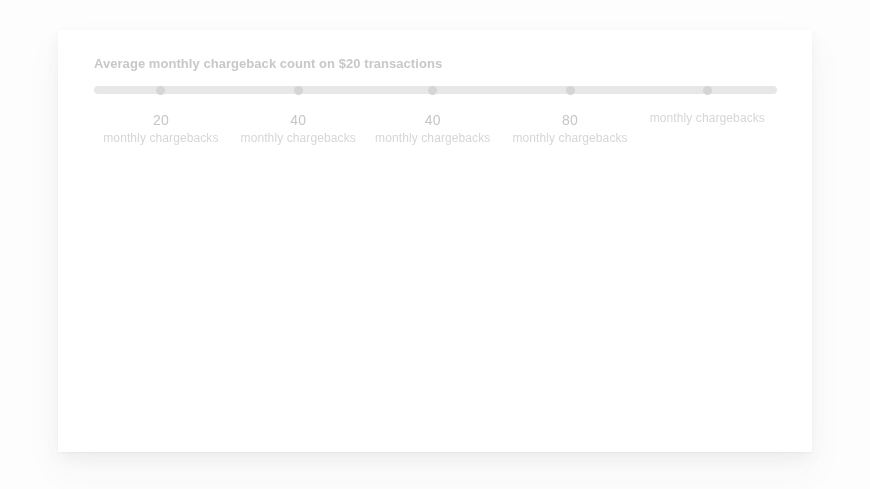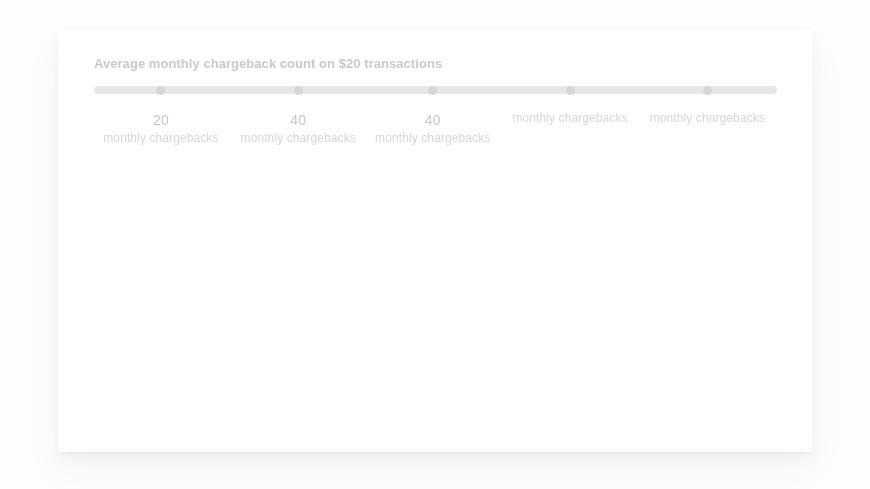--- a/index.html
+++ b/index.html
@@ -146,20 +146,21 @@
         </div>
         <div class="tick" style="left: 29.9%;">
           <div class="tick-value">40</div>
           <div class="tick-caption">monthly chargebacks</div>
         </div>
         <div class="tick" style="left: 49.6%;">
           <div class="tick-value">40</div>
           <div class="tick-caption">monthly chargebacks</div>
         </div>
         <div class="tick" style="left: 69.7%;">
+          <div class="tick-value">80</div>
           <div class="tick-caption">monthly chargebacks</div>
         </div>
         <div class="tick" style="left: 89.8%;">
           <div class="tick-caption">monthly chargebacks</div>
         </div>
       </div>
 
     <div id="card-body" style="background: rgb(255, 255, 255);"></div>
 
   </div>

